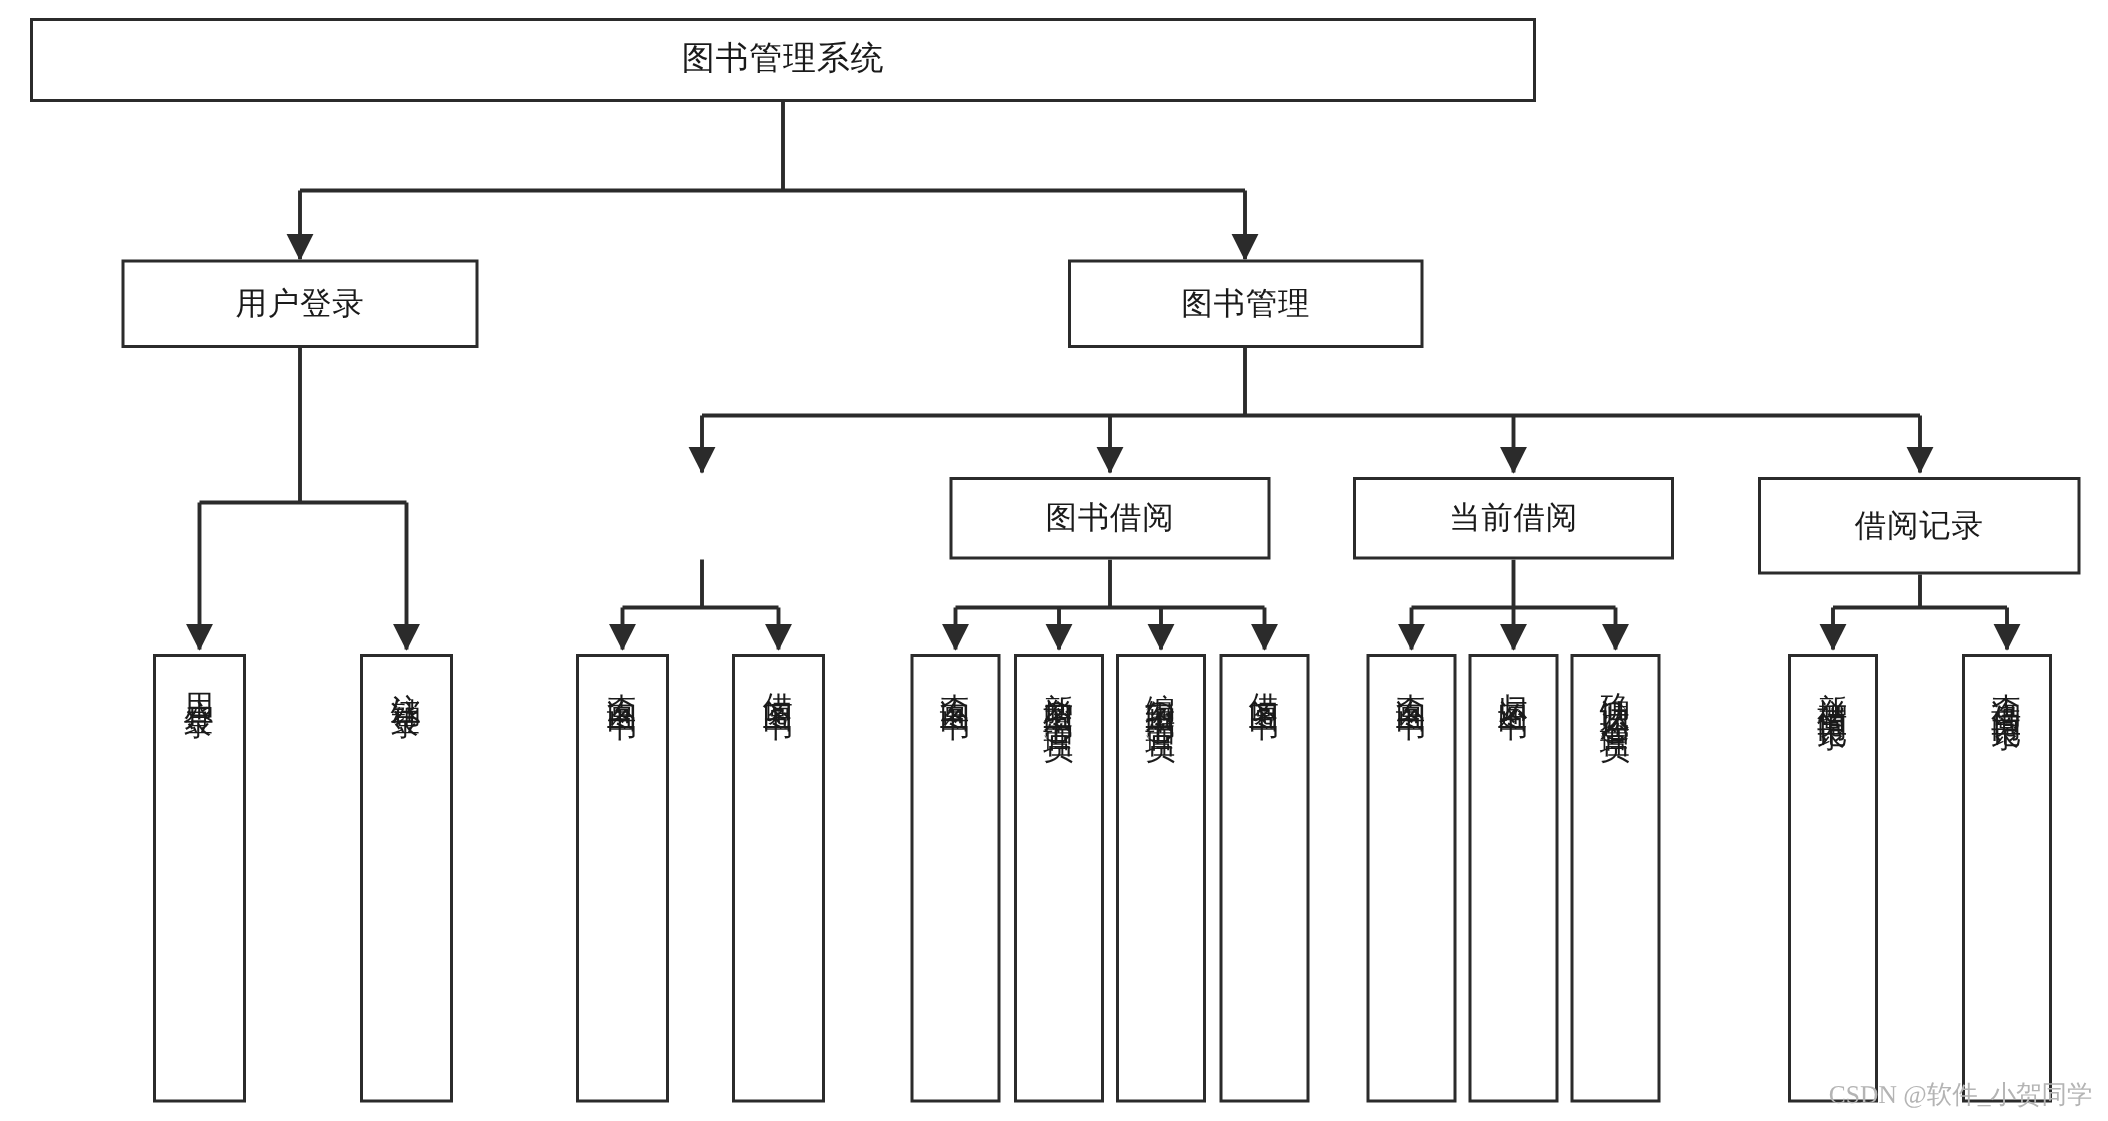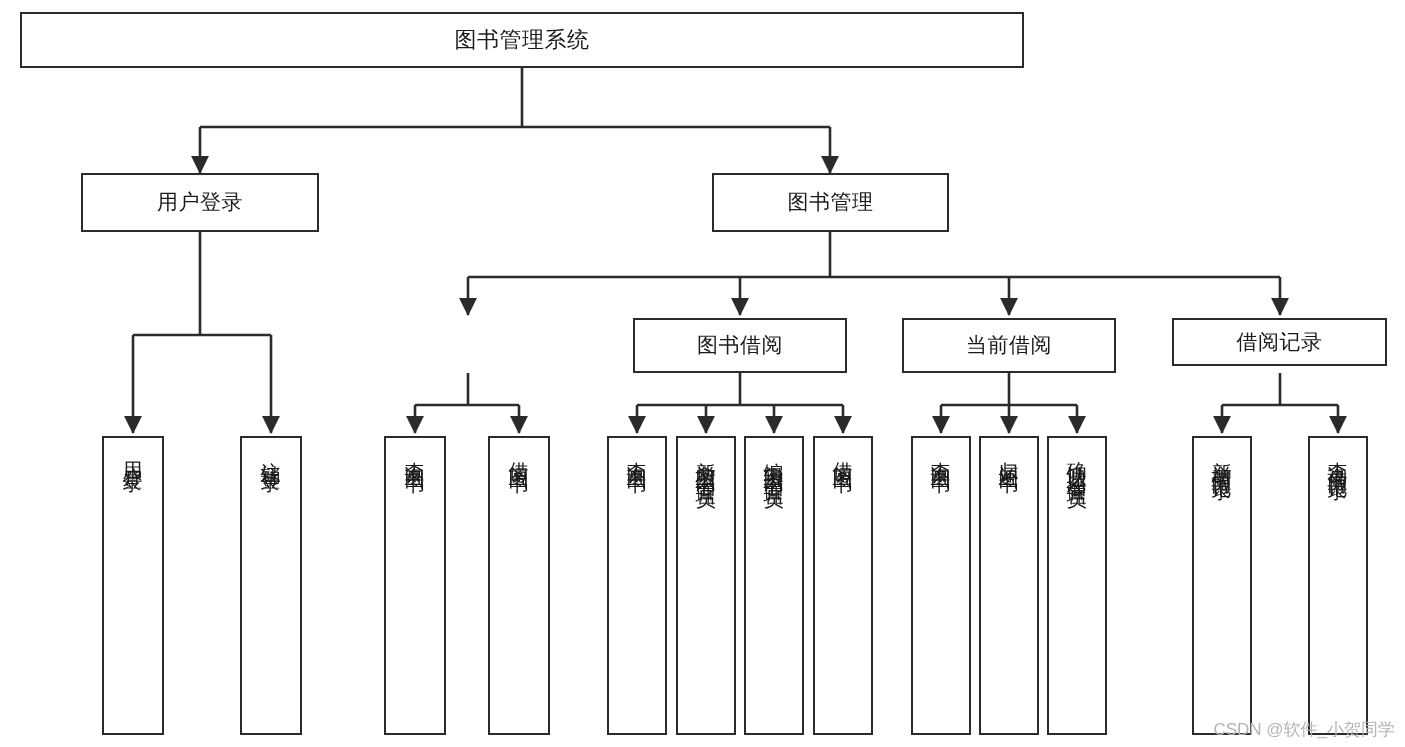--- a/index.html
+++ b/index.html
@@ -67,21 +67,21 @@
     text-align: left;
   }
   #watermark {
     position: absolute;
     right: 10px;
     bottom: 6px;
     font-size: 17px;
     color: #b4b4b4;
     z-index: 5;
     white-space: nowrap;
-    font-family: Liberation Sans, sans-serif;
+    font-family: Liberation Serif, serif;
   }
 </style>
 </head>
 <body>
 
 <div id="diagram-root">
 
   <svg id="edge-layer" viewBox="0 0 1405 747" width="1405" height="747" xmlns="http://www.w3.org/2000/svg">
     <defs>
       <marker id="arrow" viewBox="0 0 10 10" refX="9.5" refY="5" markerWidth="7" markerHeight="7" orient="auto-start-reverse">
@@ -148,21 +148,21 @@
 
 
   <div class="node horiz" style="left:633px; top:318px; width:214px; height:55px;align-items:center;">
     <span class="node-label">图书借阅</span>
   </div>
 
   <div class="node horiz" style="left:902px; top:318px; width:214px; height:55px;">
     <span class="node-label">当前借阅</span>
   </div>
 
-  <div class="node horiz" style="left:1172px; top:318px; width:215px; height:48px;">
+  <div class="node horiz" style="left:1172px; top:318px; width:215px; height:65px;">
     <span class="node-label">借阅记录</span>
   </div>
 
   <div class="node vert" style="left:102px; top:436px; width:62px; height:299px;">
     <span class="node-label">用户登录</span>
   </div>
 
   <div class="node vert" style="left:240px; top:436px; width:62px; height:299px;">
     <span class="node-label">注销登录</span>
   </div>

